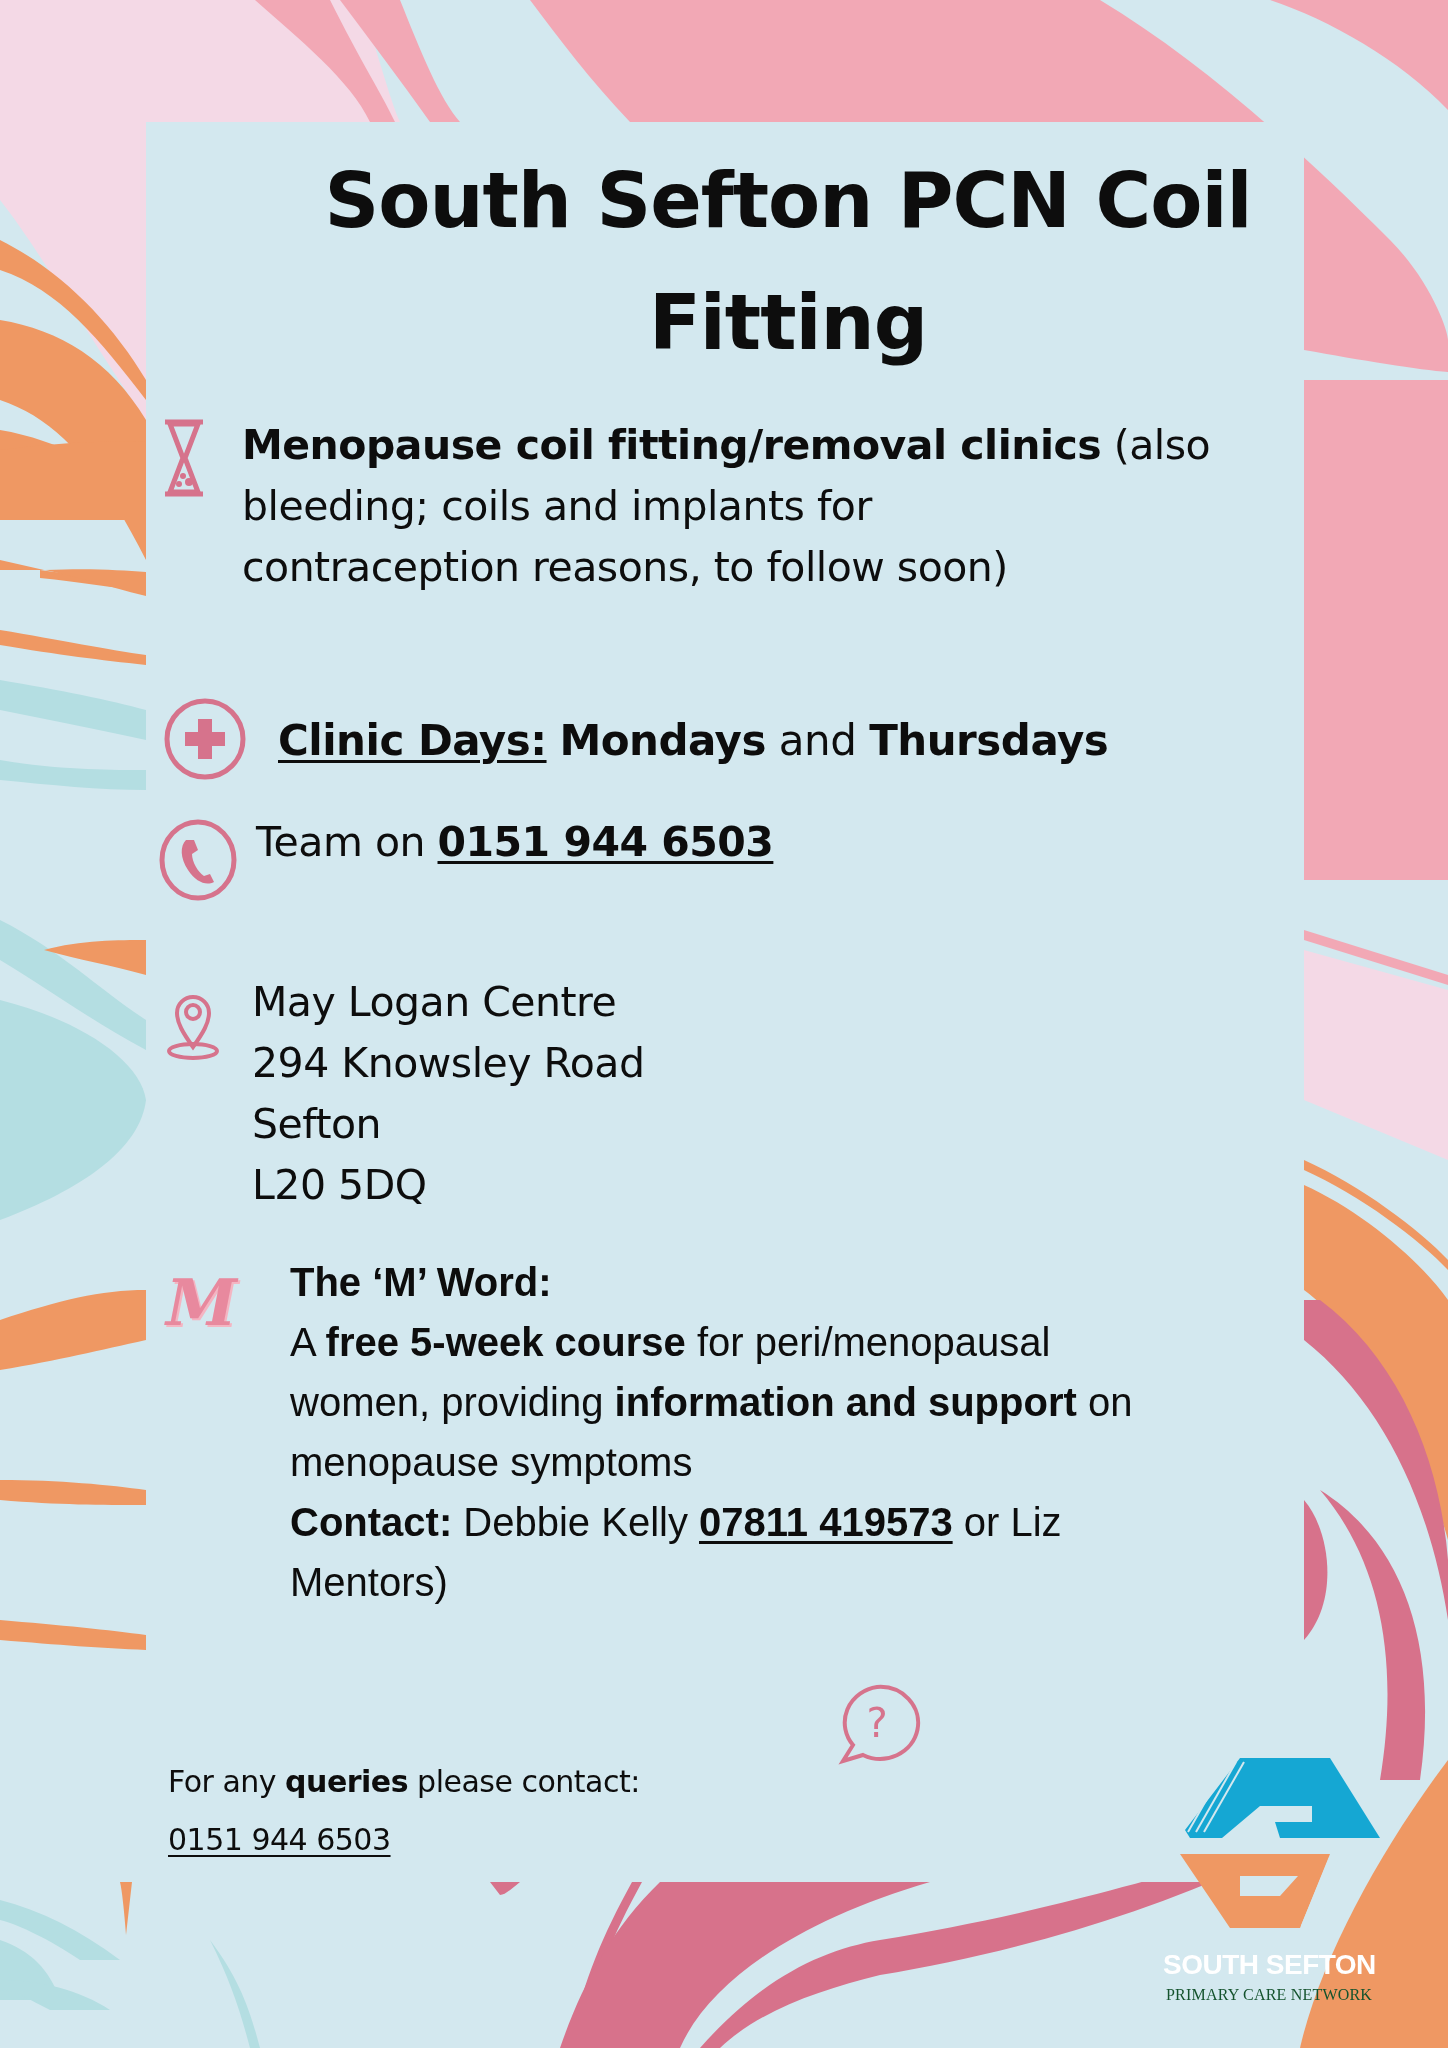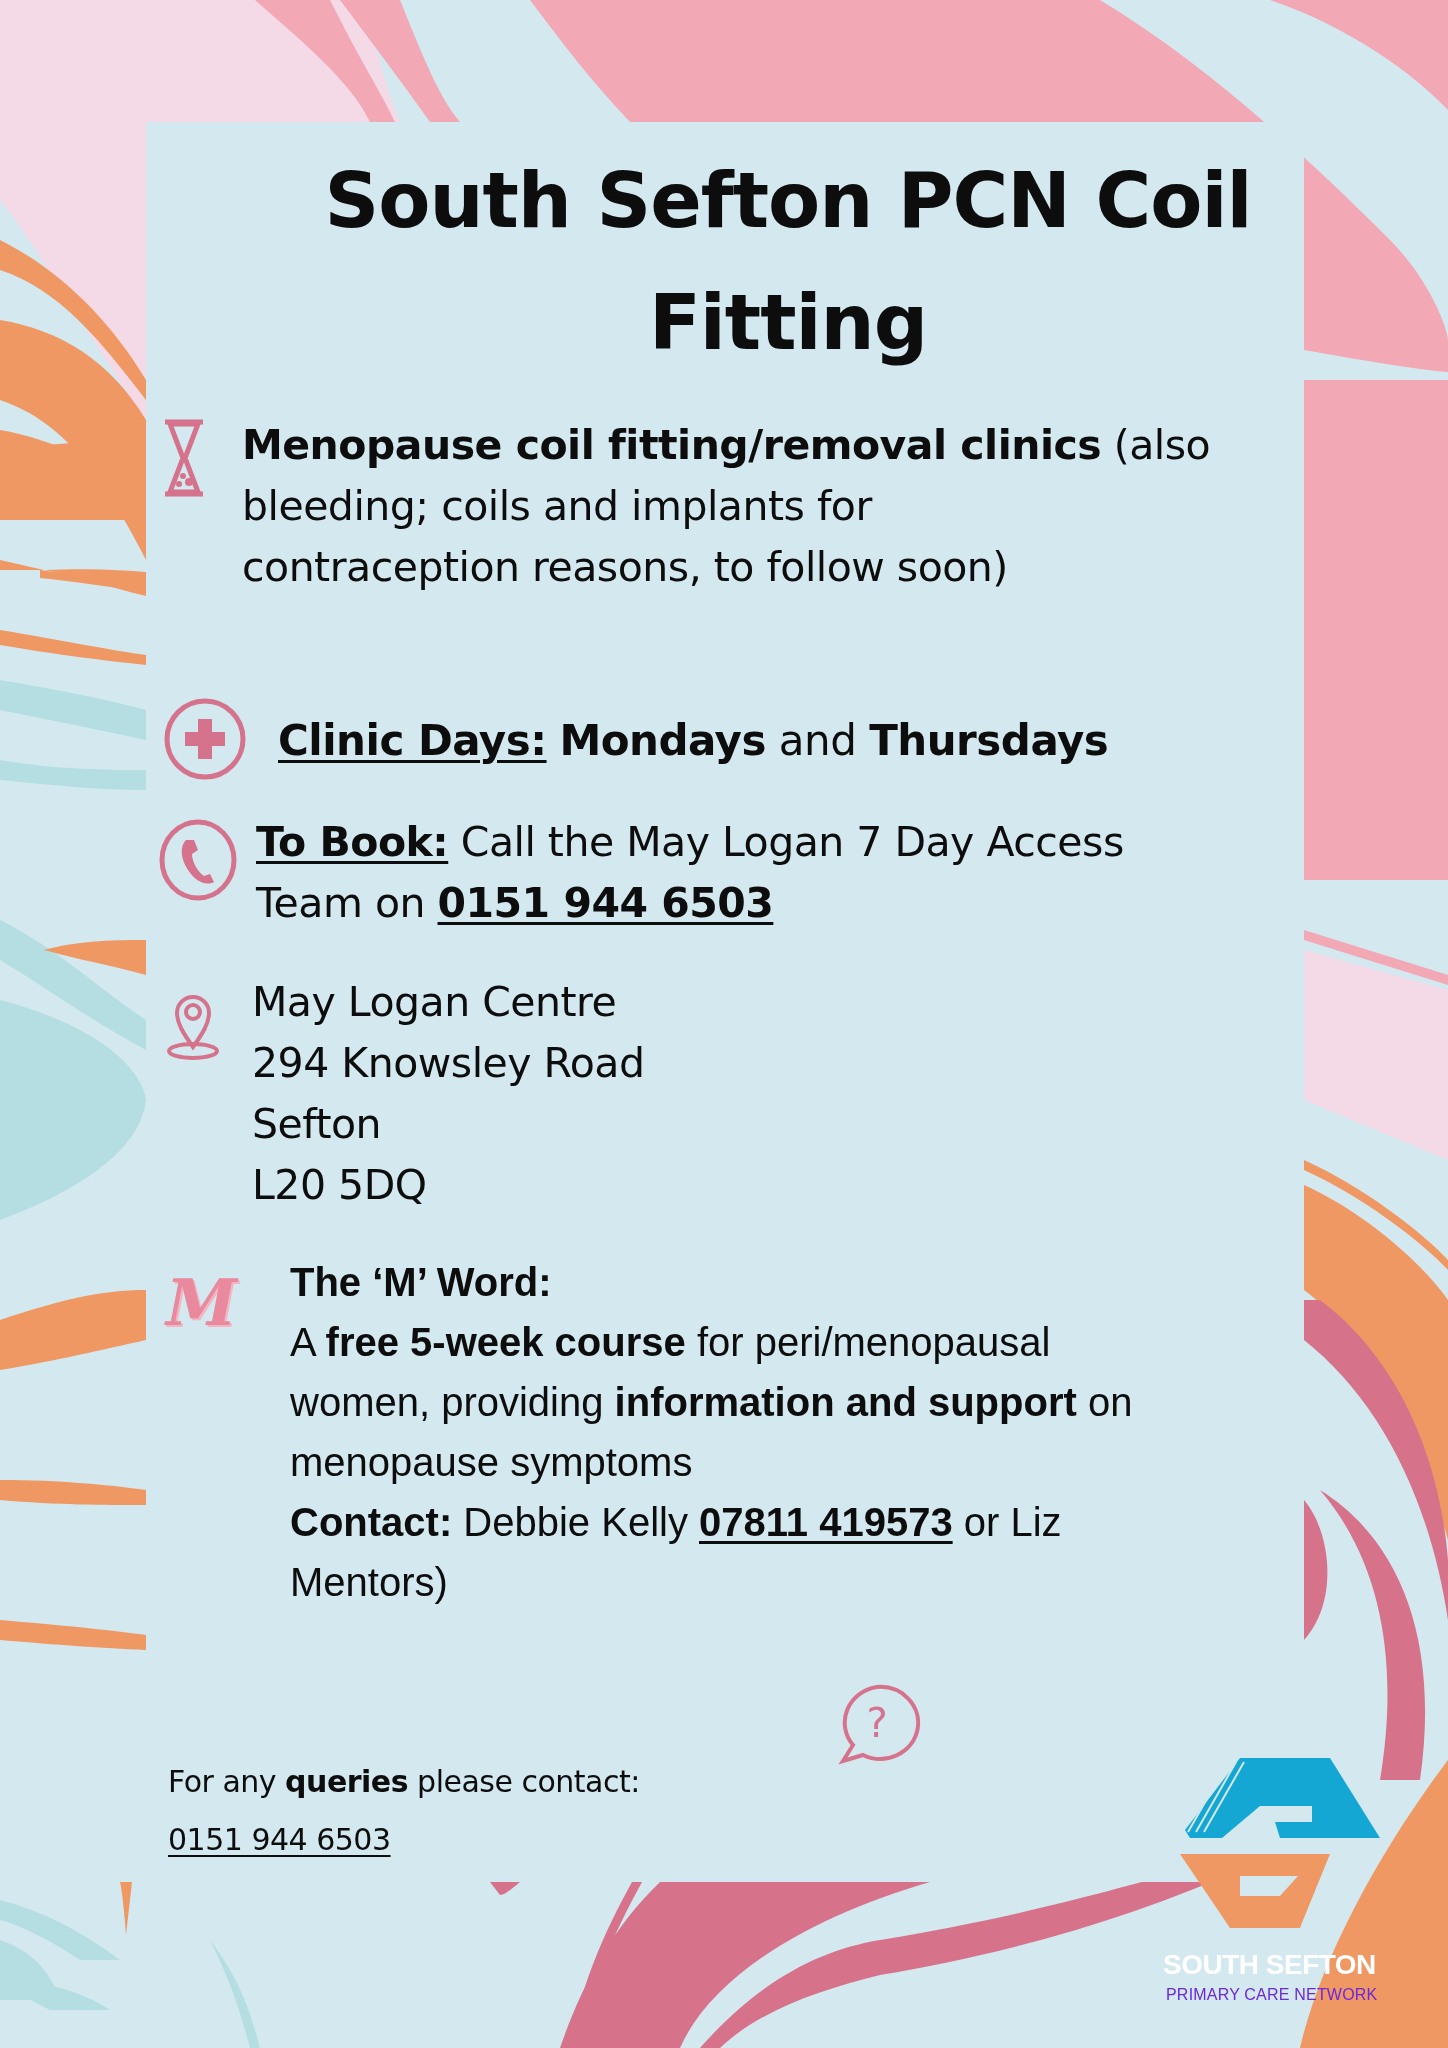--- a/index.html
+++ b/index.html
@@ -6,21 +6,21 @@
   body { width:1448px; height:2048px; position:relative; overflow:hidden; background:#d3e8ef; font-family:"DejaVu Sans", sans-serif; color:#0d0d0d; }
   .bg { position:absolute; inset:0; }
   .card { position:absolute; left:146px; top:122px; width:1158px; height:1760px; background:#d3e8ef; }
   .title { position:absolute; left:146px; top:140px; width:1284px; text-align:center; font-family:"DejaVu Sans", sans-serif; font-weight:bold; font-size:76px; line-height:122px; letter-spacing:-1px; }
   .txt { position:absolute; font-size:41px; line-height:61px; letter-spacing:-0.5px; }
   .b { font-weight:bold; }
   .u { text-decoration:underline; text-decoration-thickness:3px; text-underline-offset:5px; }
   .cond { font-family:"Liberation Sans", sans-serif; font-size:41px; letter-spacing:0;margin-left:28px; }
   .ico { position:absolute; }
   .logo-text1 { position:absolute; left:1163px; top:1949px; font-family:"Liberation Sans", sans-serif; font-weight:bold; font-size:28px; color:#ffffff; letter-spacing:-0.5px; }
-  .logo-text2 { position:absolute; left:1166px; top:1986px; font-family:Liberation Sans, sans-serif; font-size:16px; color:#6d28d9; letter-spacing:0.2px; }
+  .logo-text2 { position:absolute; left:1166px; top:1986px; font-family:Liberation Serif, serif; font-size:16px; color:#14532d; letter-spacing:0.2px; }
 </style>
 </head>
 <body>
 
 <svg class="bg" width="1448" height="2048" viewBox="0 0 1448 2048">
   <rect width="1448" height="2048" fill="#d3e8ef"></rect>
 
   <path d="M0 0 L360 0 C380 60 390 100 400 122 L146 122 L146 420 C90 340 40 250 0 200 Z" fill="#f4d9e6"></path>
 
   <path d="M255 0 L330 0 C360 60 385 100 395 122 L370 122 C350 80 300 40 255 0 Z" fill="#f2a8b5"></path>
@@ -108,21 +108,20 @@
   <span class="b u">Clinic Days:</span>
   <span class="b">Mondays</span><span> and </span><span class="b">Thursdays</span>
 </div>
 
 <svg class="ico" style="left:158px;top:818px;" width="80" height="84" viewBox="0 0 80 84">
   <ellipse cx="40" cy="42" rx="36" ry="38" fill="none" stroke="#d6738c" stroke-width="5"></ellipse>
   <path d="M28 22 C22 28 22 40 30 52 C38 64 48 68 56 64 L52 56 L46 58 C40 54 34 44 34 36 L40 32 L36 22 Z" fill="#d6738c"></path>
 </svg>
 
 <div class="txt" style="left:256px;top:812px;">
-  <div><span class="b u">To Book:</span><span> Call the May Logan 7 Day Access</span></div>
   <div><span>Team on </span><span class="b u">0151 944 6503</span></div>
 </div>
 
 <svg class="ico" style="left:165px;top:985px;" width="56" height="80" viewBox="0 0 56 80">
   <path d="M28 62 C18 48 12 38 12 28 A16 16 0 0 1 44 28 C44 38 38 48 28 62 Z" fill="none" stroke="#d6738c" stroke-width="4"></path>
   <circle cx="28" cy="27" r="7" fill="none" stroke="#d6738c" stroke-width="4"></circle>
   <ellipse cx="28" cy="66" rx="24" ry="7" fill="none" stroke="#d6738c" stroke-width="4"></ellipse>
 </svg>
 
 <div class="txt" style="left:252px;top:972px;">

